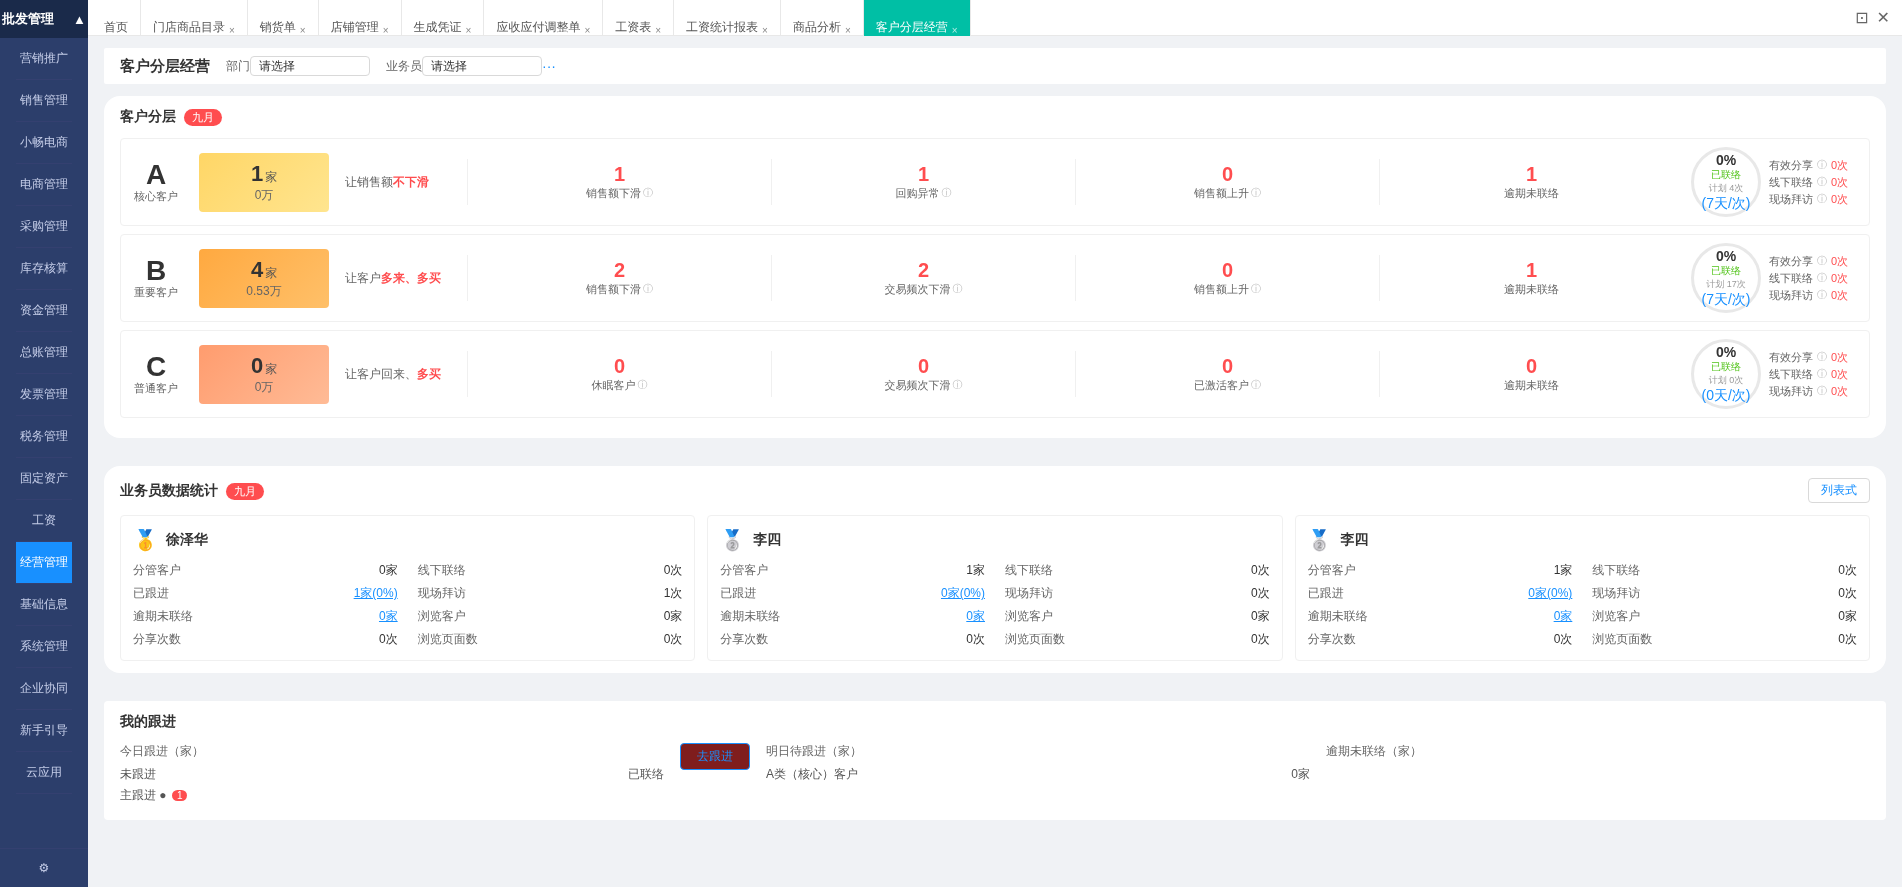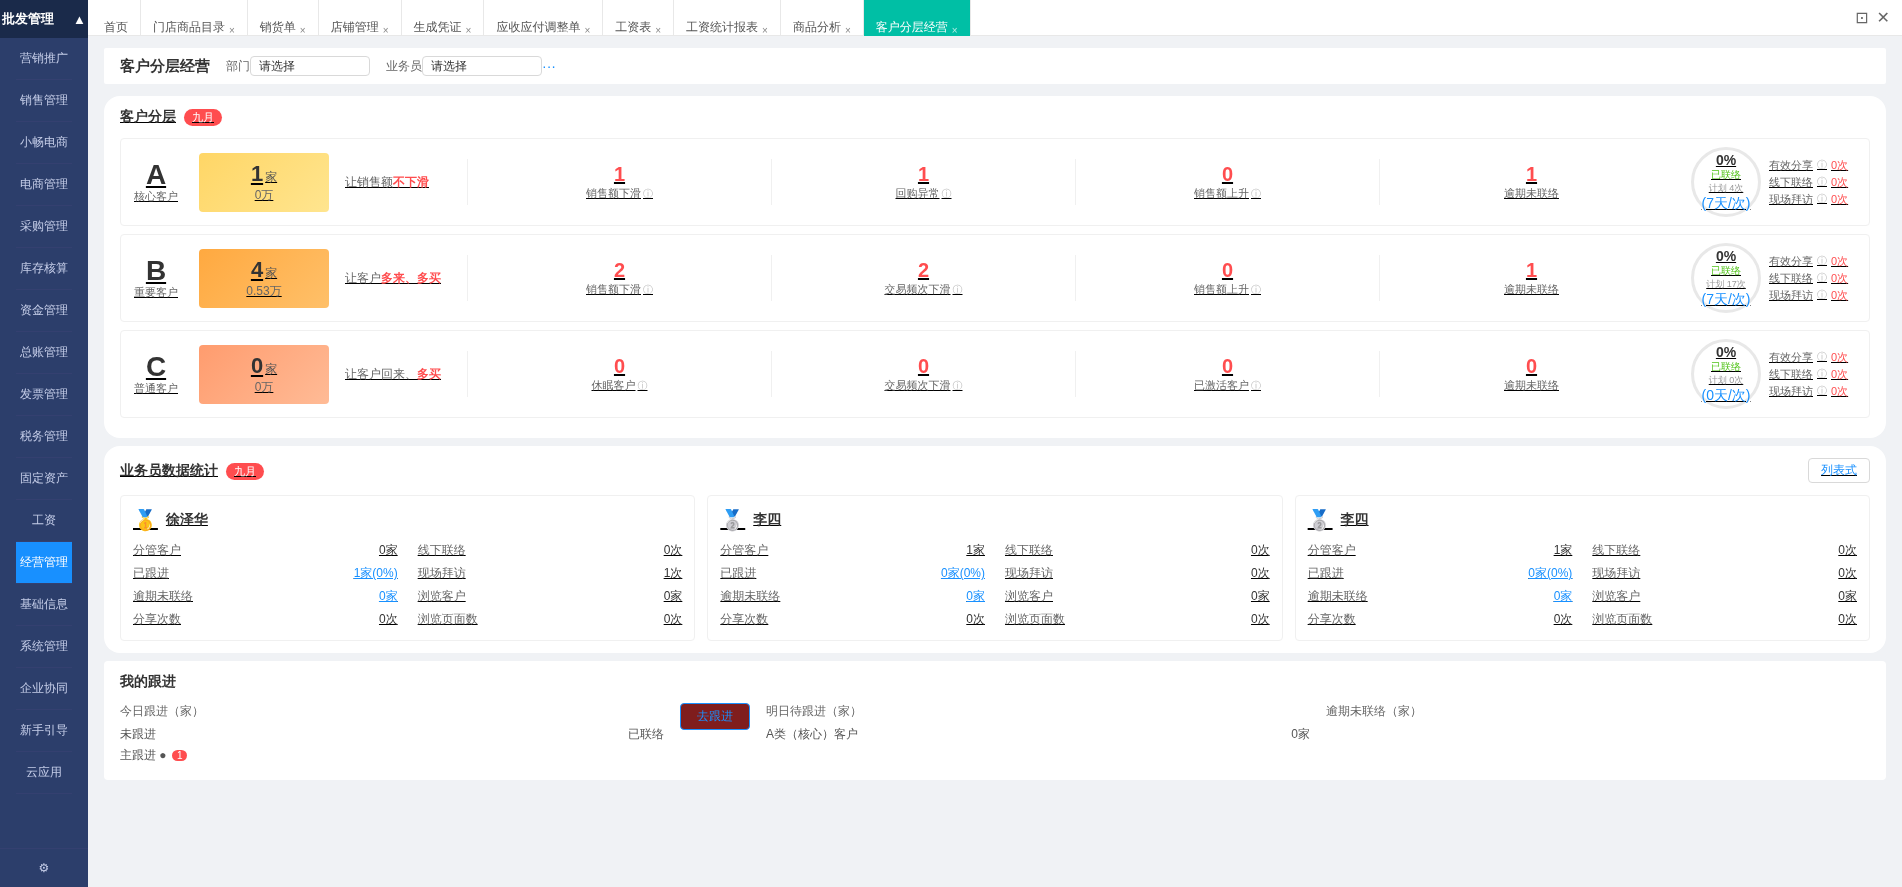--- a/index.html
+++ b/index.html
@@ -117,23 +117,22 @@
       appearance: none;
       cursor: pointer;
       width: 120px;
     }
     .filter-more { color: #1890ff; cursor: pointer; font-size: 14px; }
 
     
     .section-card {
       background: #fff;
       border-radius: 16px;
-      margin-bottom: 8px;
+      margin-bottom: 28px;
       padding: 12px 16px;
-      text-decoration: underline;
     }
     .section-header {
       display: flex;
       align-items: center;
       gap: 8px;
       margin-bottom: 12px;
     }
     .section-title { font-size: 14px; font-weight: bold; color: #333; }
     .section-badge {
       background: #ff4d4f;
@@ -194,21 +193,21 @@
       flex: 1;
       display: flex;
       flex-direction: column;
       align-items: center;
       justify-content: center;
       border-left: 1px solid #f0f0f0;
       padding: 4px 8px;
       min-width: 100px;
     }
     .tier-stat-num { font-size: 20px; font-weight: bold; color: #ff4d4f; }
-    .tier-stat-label { font-size: 11px; color: #666; display: flex; align-items: center; gap: 2px; }
+    .tier-stat-label { font-size: 11px; color: #666; display: flex; align-items: flex-start; gap: 2px; }
     .info-icon { color: #bbb; font-size: 10px; }
 
     .tier-circle {
       width: 70px;
       height: 70px;
       border-radius: 50%;
       border: 3px solid #e8e8e8;
       display: flex;
       flex-direction: column;
       align-items: center;

